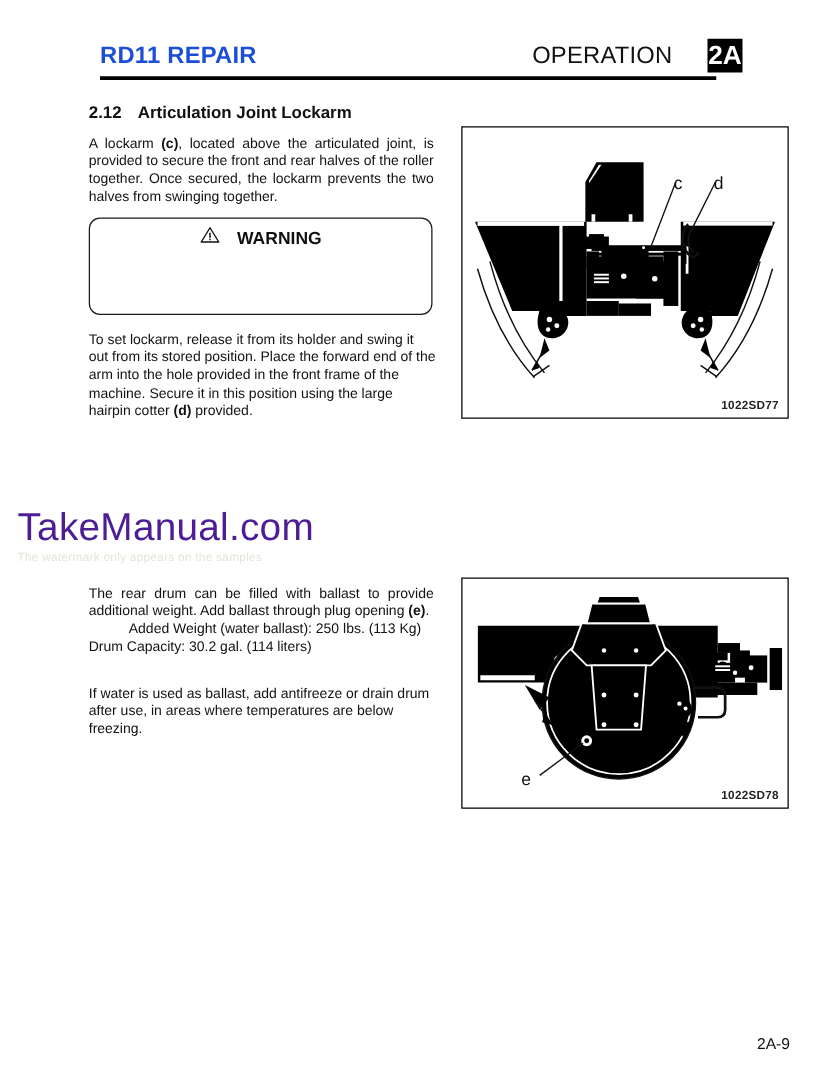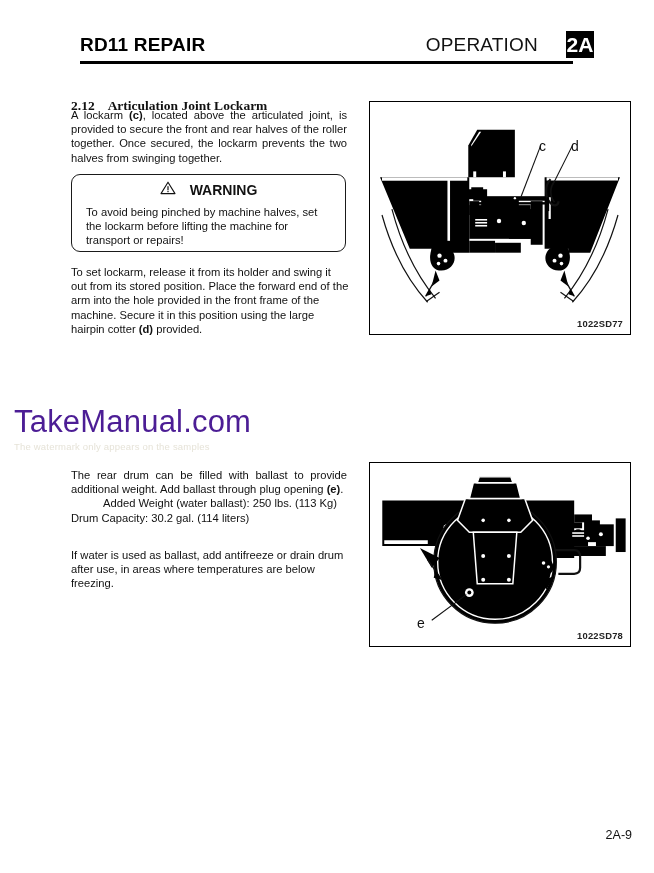--- a/index.html
+++ b/index.html
@@ -20,21 +20,21 @@
   .header {
     position: absolute;
     left: 80px; top: 33px;
     width: 490px; height: 28px;
   }
   .header-left {
     position: absolute; left: 0; top: 0;
     font-size: 19px; font-weight: bold;
     letter-spacing: 0.2px;
     line-height: 24px;
-    color: #000000;
+    color: #1d4ed8;
   }
   .header-right {
     position: absolute; right: 32px; top: 0;
     font-size: 19px; font-weight: normal;
     letter-spacing: 0.2px;
     line-height: 24px;
     color: #111;
     white-space: nowrap;
   }
   .header-badge {
@@ -165,38 +165,37 @@
 
 <div class="page">
 
   <div class="header">
     <div class="header-left">RD11 REPAIR</div>
     <div class="header-right">OPERATION</div>
     <div class="header-badge">2A</div>
   </div>
   <div class="header-rule"></div>
 
-  <div class="sec-heading" style="left:71px; top:98px;font-family:Liberation Serif, serif;">
+  <div class="sec-heading" style="left:71px; top:82px;">
     <span class="num">2.12</span><span>Articulation Joint Lockarm</span>
   </div>
 
   <div class="body-text" style="left:71px; top:108px; width:276px;">A lockarm <b>(c)</b>, located above the articulated joint, is provided to secure the front and rear halves of the roller together. Once secured, the lockarm prevents the two halves from swinging together.</div>
 
   <div class="warning-box">
     <div class="warning-title">
       <span class="warn-tri">
         <svg width="16" height="14" viewBox="0 0 16 14" aria-hidden="true">
           <path d="M8 1.2 L15 12.6 L1 12.6 Z" fill="none" stroke="#111" stroke-width="1.1" stroke-linejoin="round"></path>
           <rect x="7.4" y="5.2" width="1.2" height="4.1" fill="#111"></rect>
           <rect x="7.4" y="10.0" width="1.2" height="1.2" fill="#111"></rect>
         </svg>
       </span>
       <span>WARNING</span>
     </div>
-    <div class="warning-body">To avoid being pinched by machine halves, set the lockarm before lifting the machine for transport or repairs!</div>
   </div>
 
   <div class="body-text left-align" style="left:71px; top:265px; width:278px;">To set lockarm, release it from its holder and swing it out from its stored position.  Place the forward end of the arm into the hole provided in the front frame of the machine. Secure it in this position using the large hairpin cotter <b>(d)</b> provided.</div>
 
   <div class="figure" id="figure-1">
     <svg class="fig-svg" viewBox="0 0 262 234">
 
       <path d="M12 114 C 22 150, 38 180, 58 202" fill="none" stroke="#111" stroke-width="1.2"></path>
       <path d="M22 108 C 32 146, 48 176, 66 198" fill="none" stroke="#111" stroke-width="1.2"></path>
       <path d="M57 201 L 70 192" fill="none" stroke="#111" stroke-width="1.2"></path>

